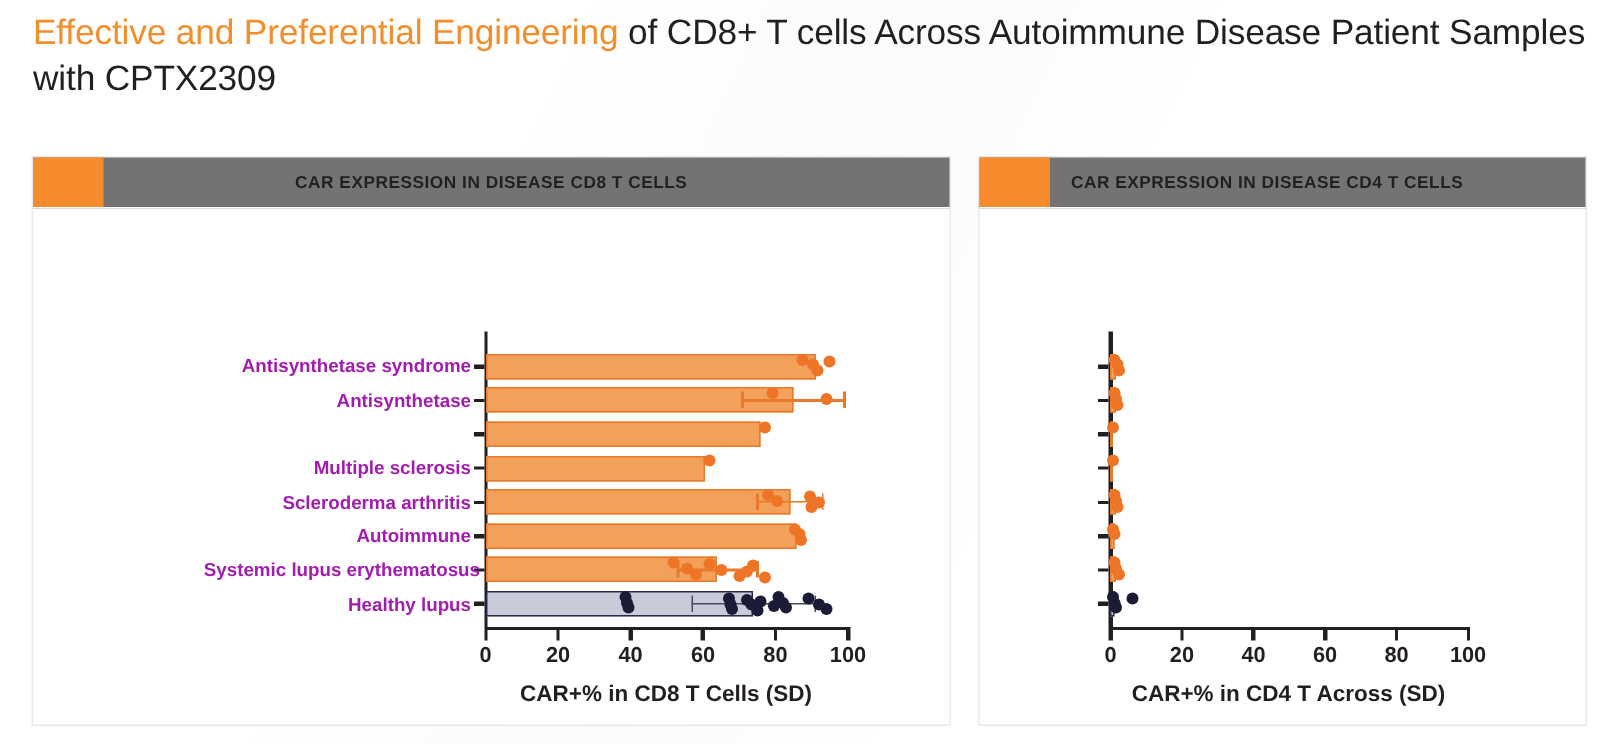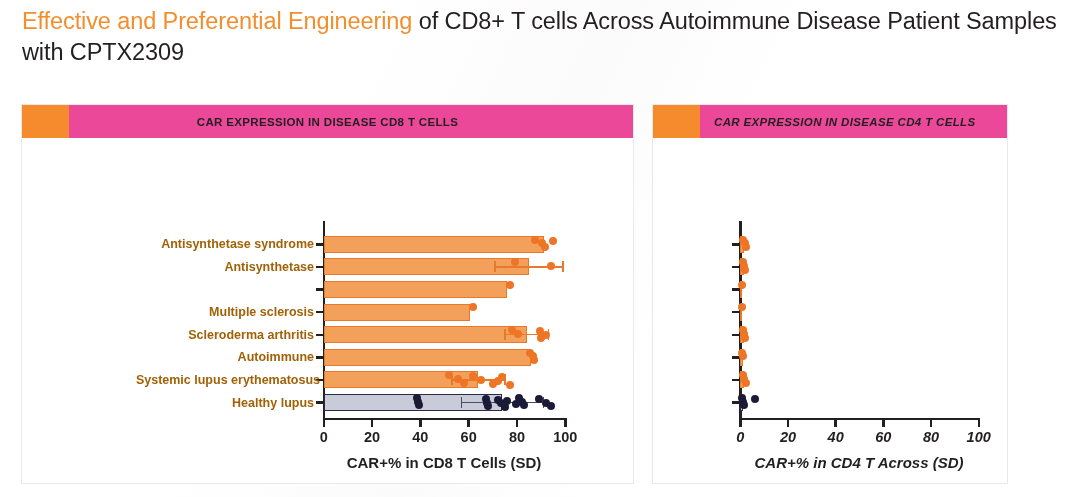--- a/index.html
+++ b/index.html
@@ -33,26 +33,26 @@
   .title-rest { color: #231f20; }
 
   
   .panel {
     position: absolute;
     background: #ffffff;
     border: 1px solid #e9e9e9;
     box-sizing: border-box;
   }
   .panel-left  { left: 21px;  top: 104px; width: 613px; height: 380px; }
-  .panel-right { left: 652px; top: 104px; width: 356px; height: 380px; font-style: italic; }
+  .panel-right { left: 652px; top: 104px; width: 406px; height: 380px; }
 
   .panel-head {
     position: relative;
     height: 33px;
-    background: #ec4899;
+    background: #737373;
     display: flex;
     align-items: center;
     border-bottom: 1px solid #ffffff;
   }
   .head-swatch {
     width: 47px;
     height: 33px;
     background: #f58b2c;
     flex: 0 0 auto;
   }
@@ -106,21 +106,21 @@
   .ytick {
     position: absolute;
     width: 7px;
     height: 2.5px;
     background: #231f20;
   }
   .cat-label {
     position: absolute;
     font-size: 12.5px;
     font-weight: bold;
-    color: #a16207;
+    color: #a21caf;
     text-align: left;
     white-space: nowrap;
     transform: translateY(-50%);
   }
   .axis-title {
     position: absolute;
     font-size: 15px;
     font-weight: bold;
     color: #231f20;
     white-space: nowrap;

